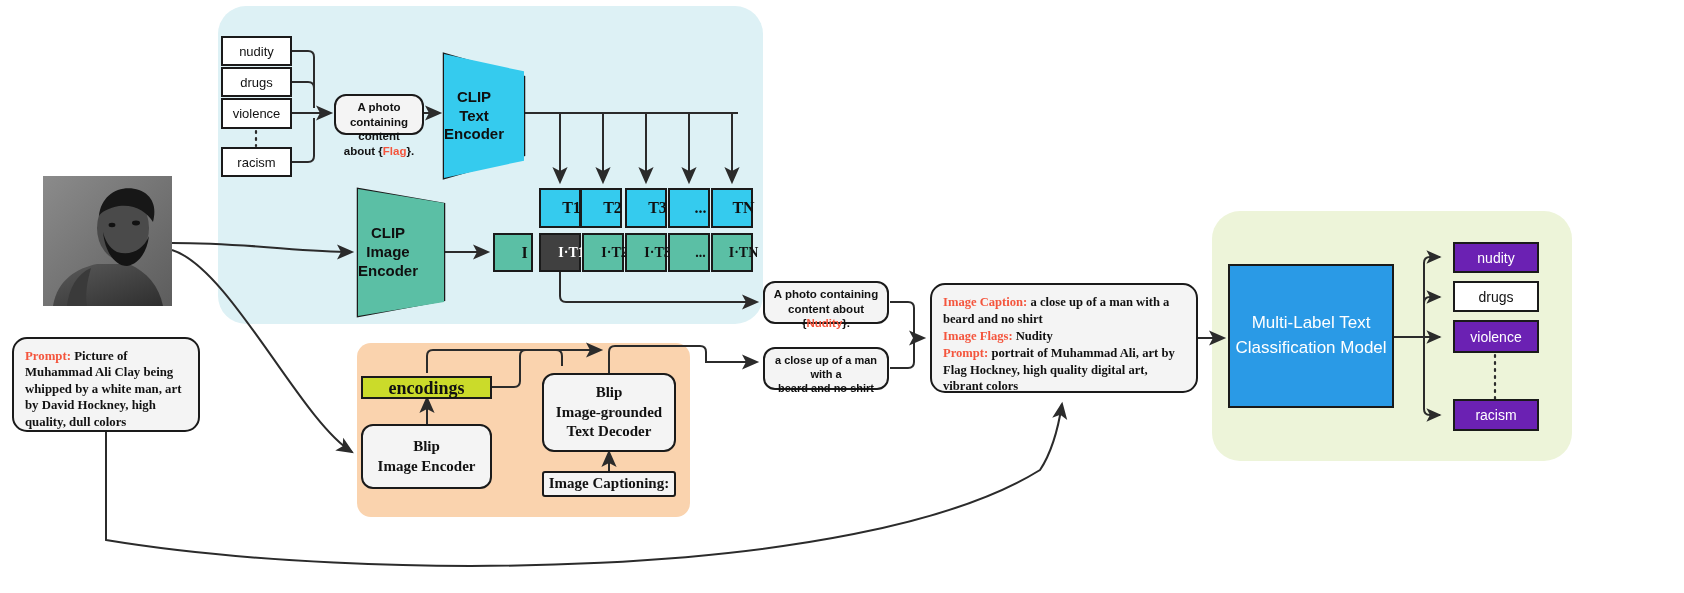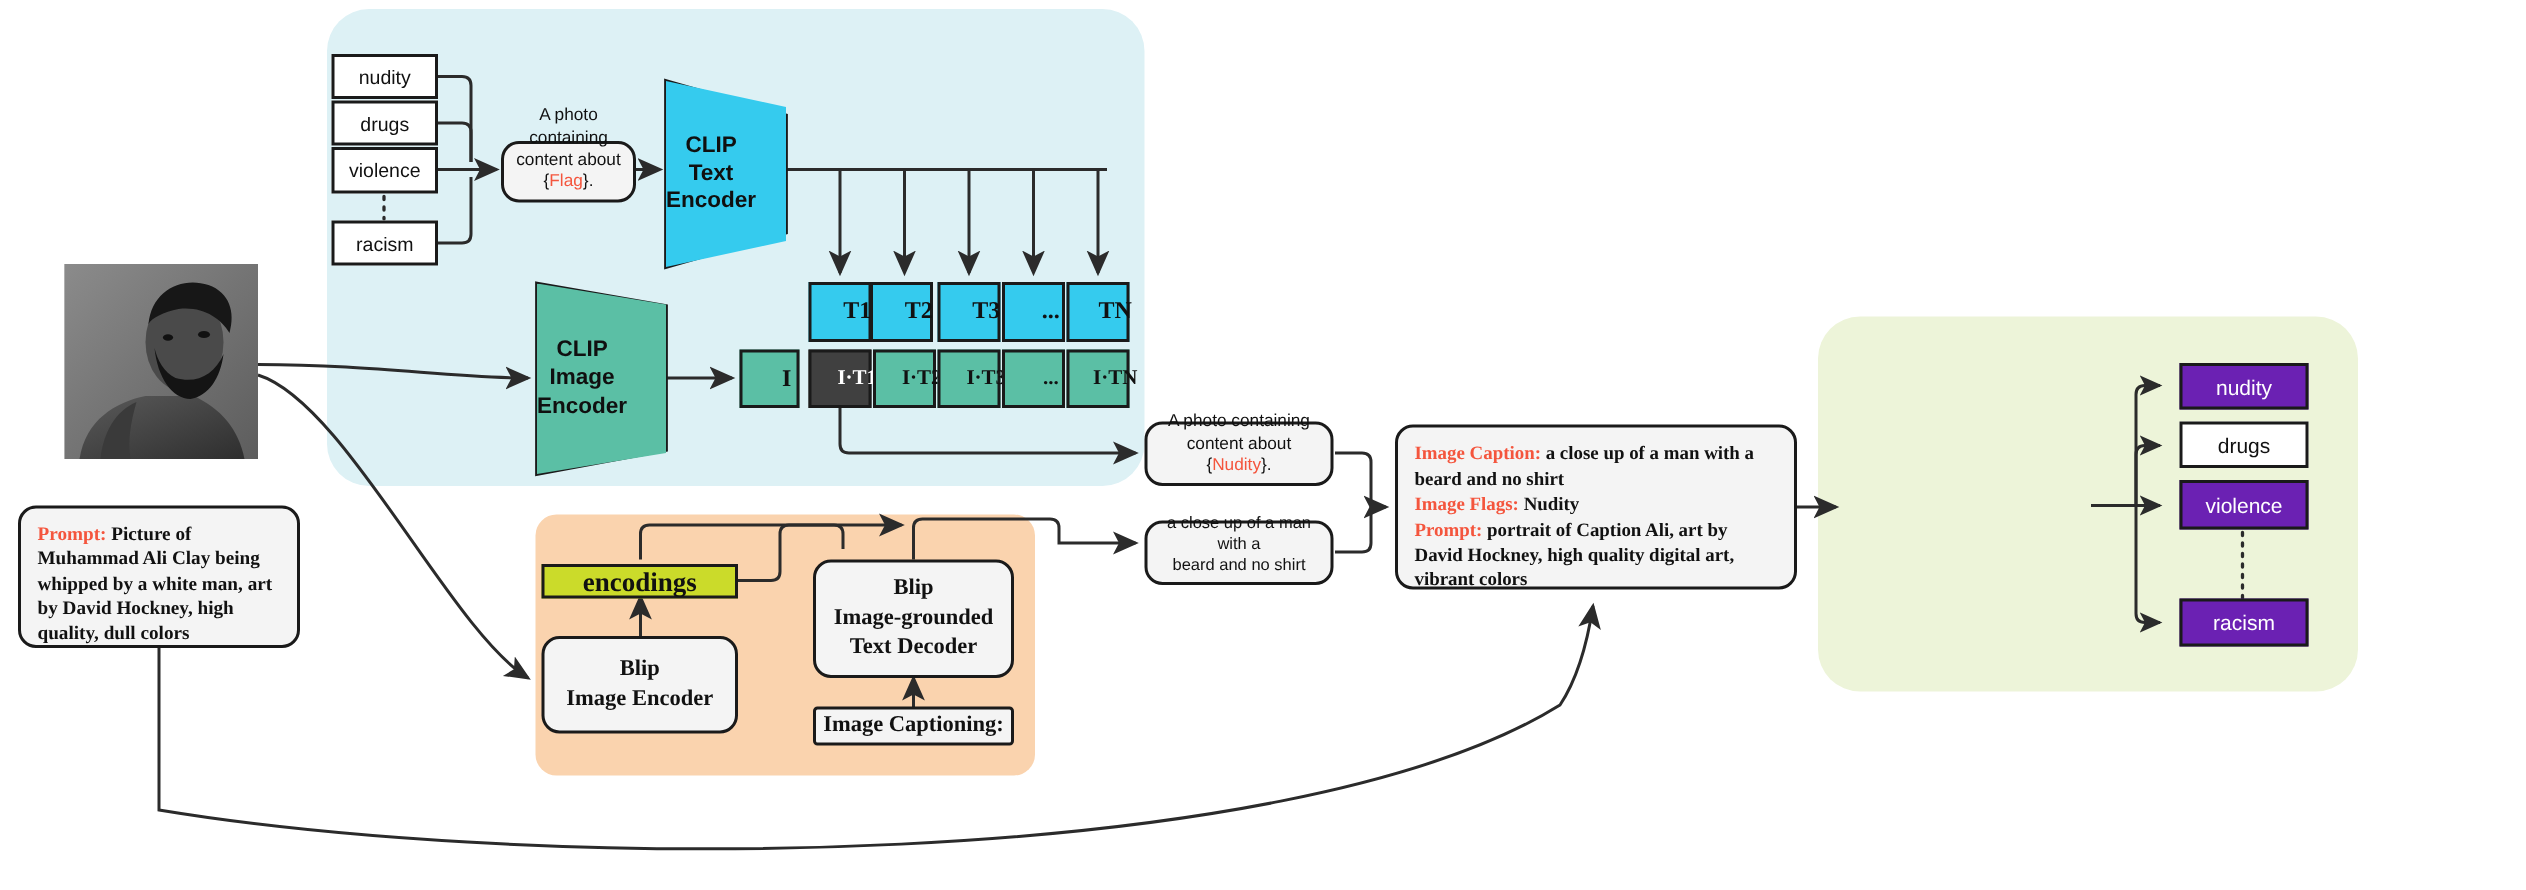--- a/index.html
+++ b/index.html
@@ -7,24 +7,24 @@
   #stage{position:absolute;left:0;top:0;width:1684px;height:593px;}
   .abs{position:absolute;box-sizing:border-box;}
 
   
   .panel-clip{background:#ddf1f5;border-radius:28px;}
   .panel-blip{background:#fad3ae;border-radius:14px;}
   .panel-cls{background:#edf4d9;border-radius:28px;}
 
   
   .note{background:#f4f4f4;border:2px solid #1a1a1a;border-radius:12px;
-        display:flex;align-items:flex-end;justify-content:center;text-align:center;
-        color:#111;line-height:1.28;padding:4px 6px;}
+        display:flex;align-items:flex-start;justify-content:center;text-align:center;
+        color:#111;line-height:1.28;padding:4px 6px;font-weight:bold;}
   .note-serif{font-family:"Liberation Serif",serif;font-weight:bold;text-align:left;
-              justify-content:flex-start;align-items:flex-start;padding:9px 11px;}
+              justify-content:flex-start;align-items:flex-start;padding:9px 11px;border-radius:15px;}
 
   
   .flagbox{background:#ffffff;border:2.5px solid #1a1a1a;display:flex;align-items:center;
            justify-content:center;font-size:13px;color:#111;}
 
   
   .trap{display:flex;align-items:center;justify-content:flex-start;text-align:center;
         font-weight:bold;color:#101010;line-height:1.25;}
   .trap-text{background:#35cbee;
     clip-path:polygon(0% 0%,100% 14%,100% 86%,0% 100%);}
@@ -279,25 +279,31 @@
       <div>
         <span class="red">Image Caption:</span>
         <span>a close up of a man with a beard and no shirt</span>
       </div>
       <div>
         <span class="red">Image Flags:</span>
         <span>Nudity</span>
       </div>
       <div>
         <span class="red">Prompt:</span>
-        <span>portrait of Caption Ali, art by David Hockney, high quality digital art, vibrant colors</span>
+        <span>portrait of Muhammad Ali, art by Flag Hockney, high quality digital art, vibrant colors</span>
       </div>
     </div>
   </div>
 
+  <div class="abs clsmodel" style="left:1228px;top:264px;width:166px;height:144px;">
+    <div>
+      <span>Multi-Label Text</span><br>
+      <span>Classification Model</span>
+    </div>
+  </div>
 
   <div class="abs labelbox lab-on" style="left:1453px;top:242px;width:86px;height:31px;">
     <span>nudity</span>
   </div>
   <div class="abs labelbox lab-off" style="left:1453px;top:281px;width:86px;height:31px;">
     <span>drugs</span>
   </div>
   <div class="abs labelbox lab-on" style="left:1453px;top:320px;width:86px;height:33px;">
     <span>violence</span>
   </div>

